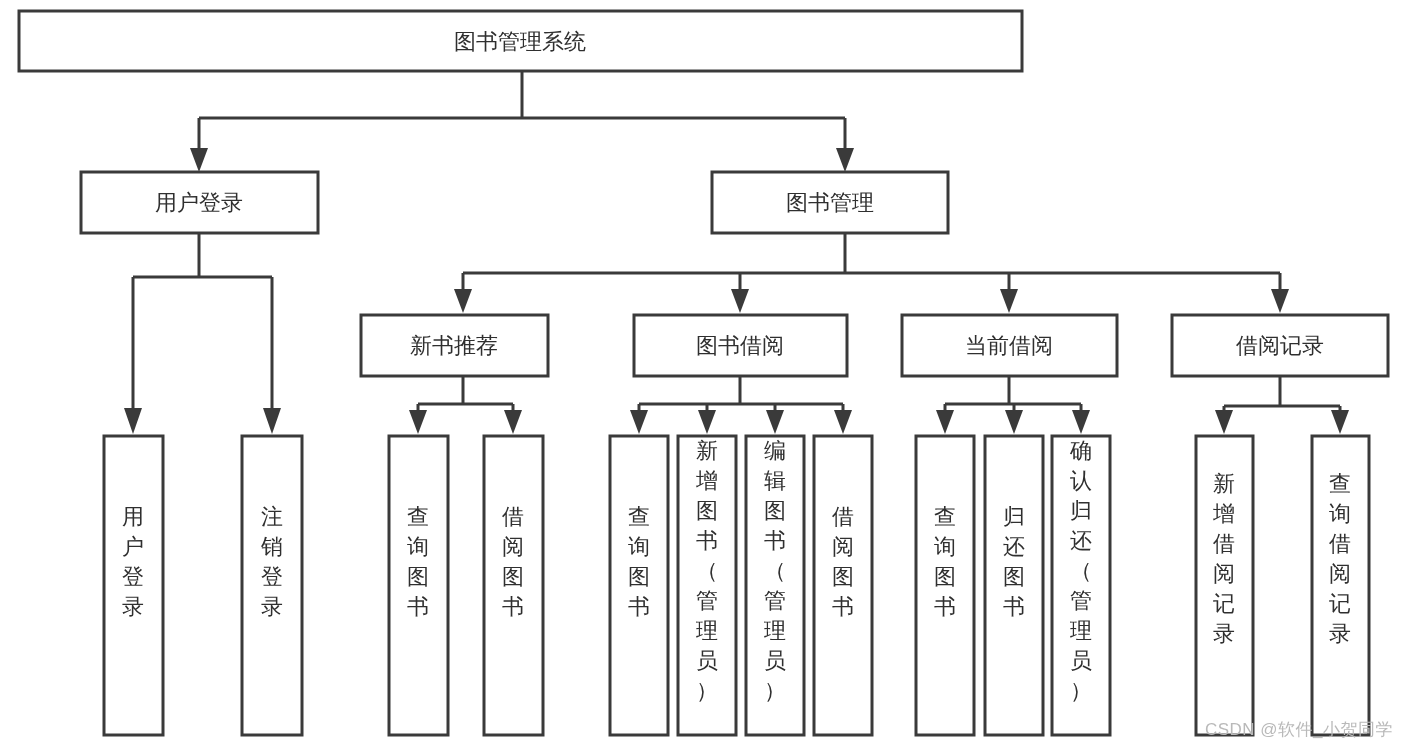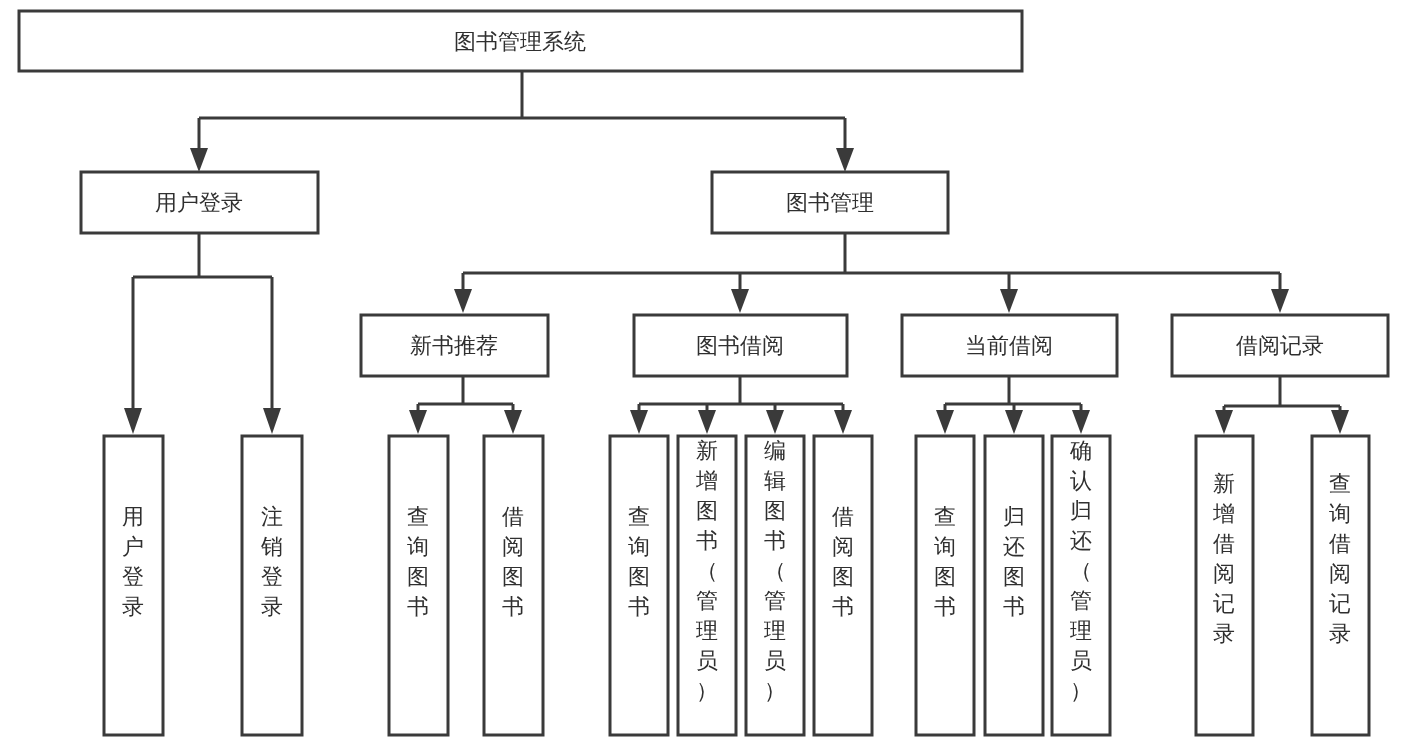--- a/index.html
+++ b/index.html
@@ -216,13 +216,14 @@
       <text class="node-label-v" x="1224" y="491"><tspan x="1224" y="491" text-anchor="middle">新</tspan><tspan x="1224" y="521" text-anchor="middle">增</tspan><tspan x="1224" y="551" text-anchor="middle">借</tspan><tspan x="1224" y="581" text-anchor="middle">阅</tspan><tspan x="1224" y="611" text-anchor="middle">记</tspan><tspan x="1224" y="641" text-anchor="middle">录</tspan></text>
     </g>
 
     <g>
       <rect class="node-box" x="1312" y="436" width="57" height="299"></rect>
       <text class="node-label-v" x="1340" y="491"><tspan x="1340" y="491" text-anchor="middle">查</tspan><tspan x="1340" y="521" text-anchor="middle">询</tspan><tspan x="1340" y="551" text-anchor="middle">借</tspan><tspan x="1340" y="581" text-anchor="middle">阅</tspan><tspan x="1340" y="611" text-anchor="middle">记</tspan><tspan x="1340" y="641" text-anchor="middle">录</tspan></text>
     </g>
 
   </svg>
 
+  <div class="watermark">CSDN @软件_小贺同学</div>
 </div>
 
 </body></html>

